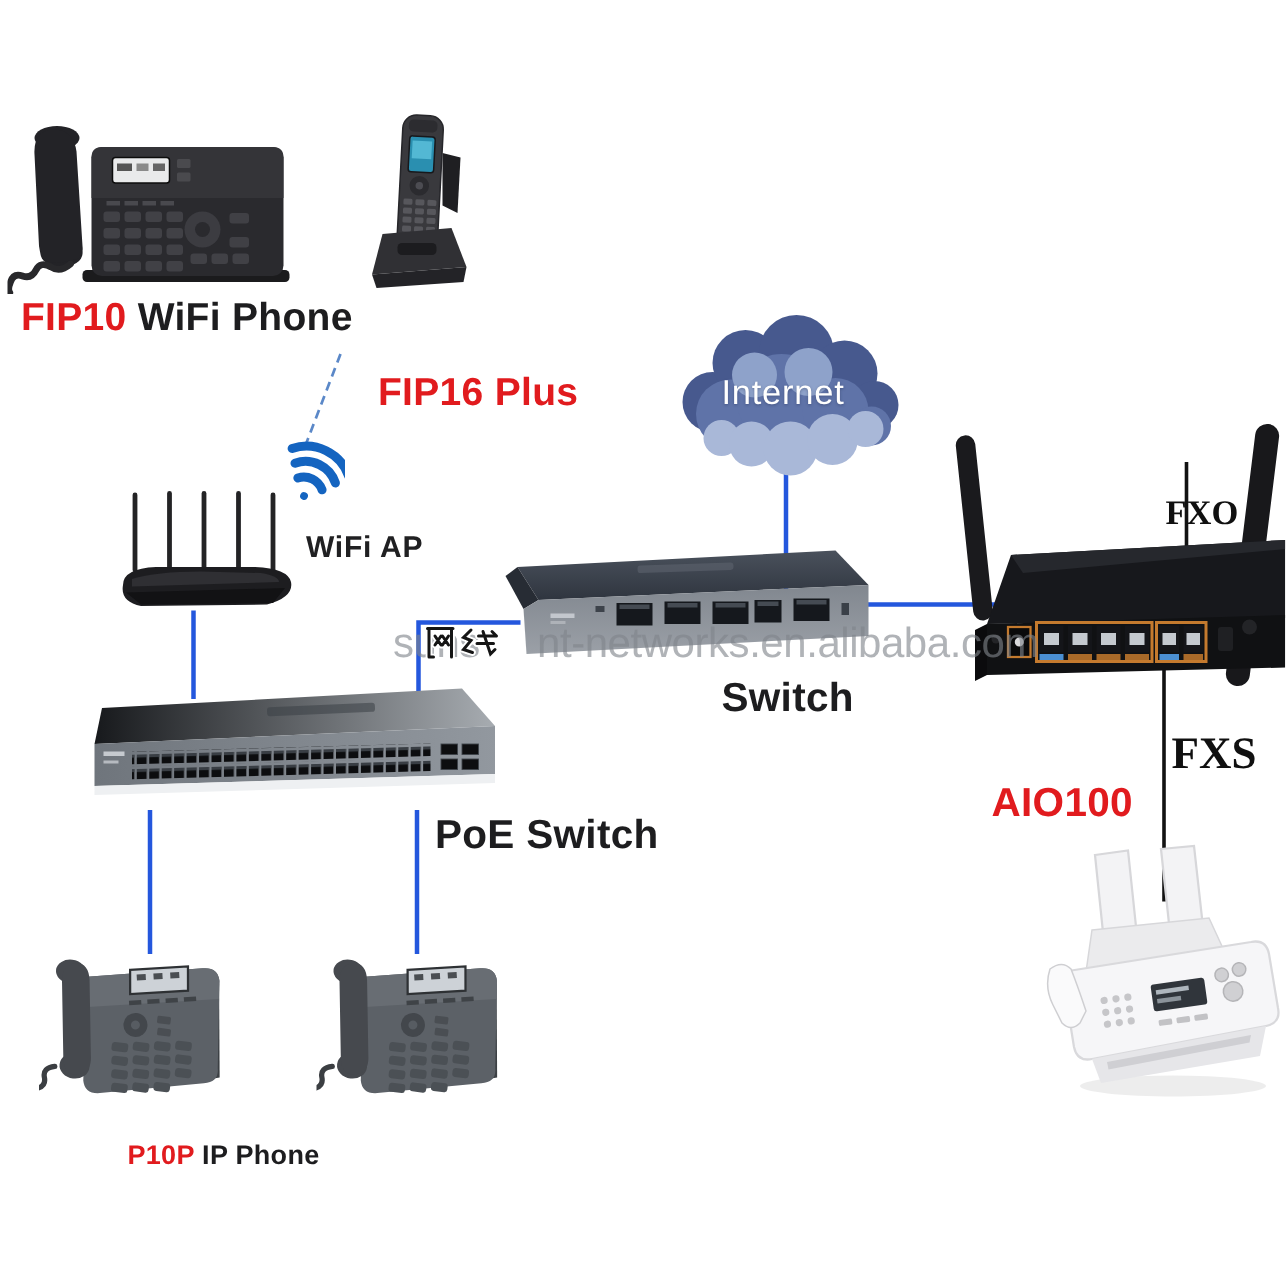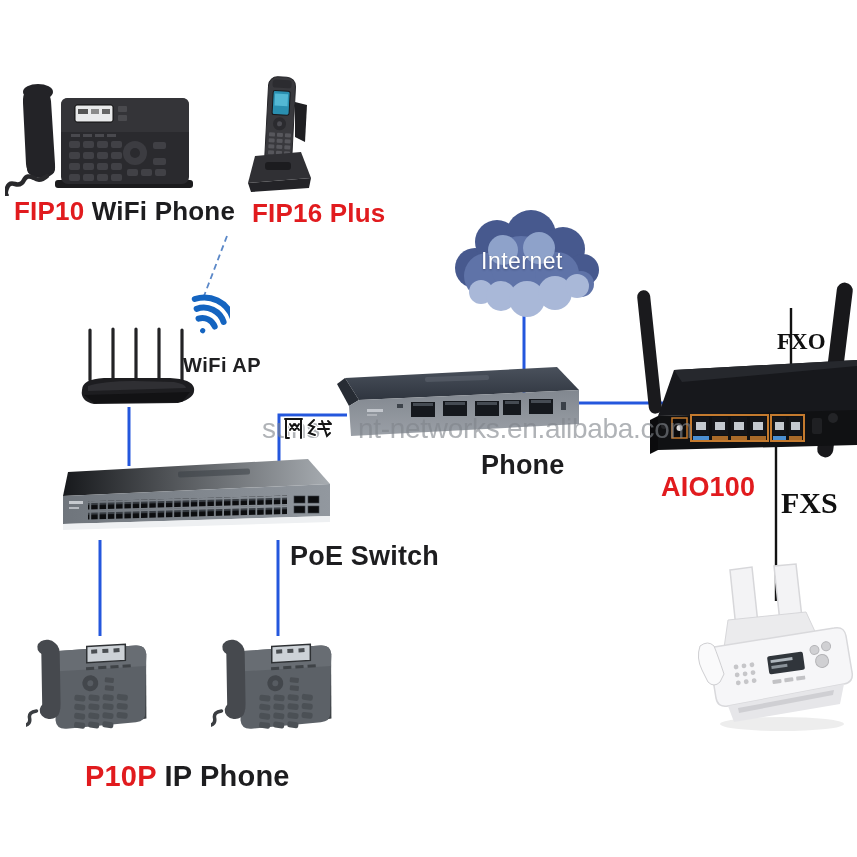--- a/index.html
+++ b/index.html
@@ -1,21 +1,21 @@
 <!DOCTYPE html>
 <html style="--line_blue: #2457dd; --dash_blue: #5b88c8; --line_black: #121212; --label_red: #e11b1e; --text_dark: #1d1d1f; --watermark_gray: #82868a; --wifi_icon_blue: #1464c0; --cloud_dark_blue: #47598e; --cloud_light_gray: #eeeeef; --port_orange: #c47a2e;"><head>
 <meta charset="utf-8">
 <style>
   html,body{margin:0;padding:0;background:#fff;}
   #canvas{position:relative;width:857px;height:857px;background:#fff;overflow:hidden;
           font-family:"Liberation Sans",sans-serif;}
   .abs{position:absolute;}
   .lbl{position:absolute;white-space:nowrap;color:var(--text_dark,#1d1d1f);}
   .lbl-bold{font-weight:700;font-size:26px;letter-spacing:.2px;}
-  .red{color:var(--label_red,#e11b1e);}
+  .red{color:var(--label_red,#e11b1e);margin-top:48px;}
   .serif-lbl{font-family:"Liberation Serif",serif;font-weight:700;font-size:23px;color:#101010;}
   #wifiap-label{font-size:20px;font-weight:700;color:#202022;letter-spacing:.5px;}
   #internet-label{color:#fff;font-weight:400;font-size:23px;text-align:center;
                   text-shadow:0 1px 2px rgba(20,30,60,.35);letter-spacing:.5px;}
   #pstn-label{font-weight:400;font-size:27px;color:#2b2b2d;letter-spacing:1px;}
   #aio100-label{font-size:27px;}
   .watermark{position:absolute;top:413px;font-size:28px;letter-spacing:-.3px;
              color:rgba(128,132,138,.62);z-index:5;font-weight:400;margin-left:36px;}
   .cn-label{z-index:6;}
   .cn-label .cn-text{position:absolute;left:12px;top:0;font-size:20px;color:transparent;}
@@ -415,29 +415,29 @@
     </svg>
     <span class="cn-text">网线</span>
   </div>
 
   <div class="lbl lbl-bold lblz" style="left:14px;top:196px">
     <span class="red">FIP10</span><span style="white-space:pre"> WiFi Phone</span>
   </div>
 
   <div class="lbl lbl-bold red lblz" style="left:252px;top:198px">FIP16 Plus</div>
 
-  <div class="lbl lblz" id="wifiap-label" style="left:183px;top:354px">WiFi AP</div>
-
-  <div class="lbl lbl-bold lblz" style="left:481px;top:450px;font-size:27px">Phone</div>
+  <div class="lbl lblz" id="wifiap-label" style="left:204px;top:354px">WiFi AP</div>
+
+  <div class="lbl lbl-bold lblz" style="left:481px;top:450px;font-size:27px">Switch</div>
 
   <div class="lbl serif-lbl lblz" style="left:777px;top:329px">FXO</div>
 
   <div class="lbl lbl-bold red lblz" id="aio100-label" style="left:661px;top:472px">AIO100</div>
 
   <div class="lbl serif-lbl lblz" style="left:781px;top:486px;font-size:30px">FXS</div>
 
   <div class="lbl lbl-bold lblz" style="left:290px;top:541px;font-size:27px">PoE Switch</div>
 
-  <div class="lbl lbl-bold lblz" style="left:85px;top:760px;font-size:29px">
+  <div class="lbl lbl-bold lblz" style="left:85px;top:760px;font-size:18px">
     <span class="red">P10P</span><span style="white-space:pre"> IP Phone</span>
   </div>
 
 </div>
 
 </body></html>

